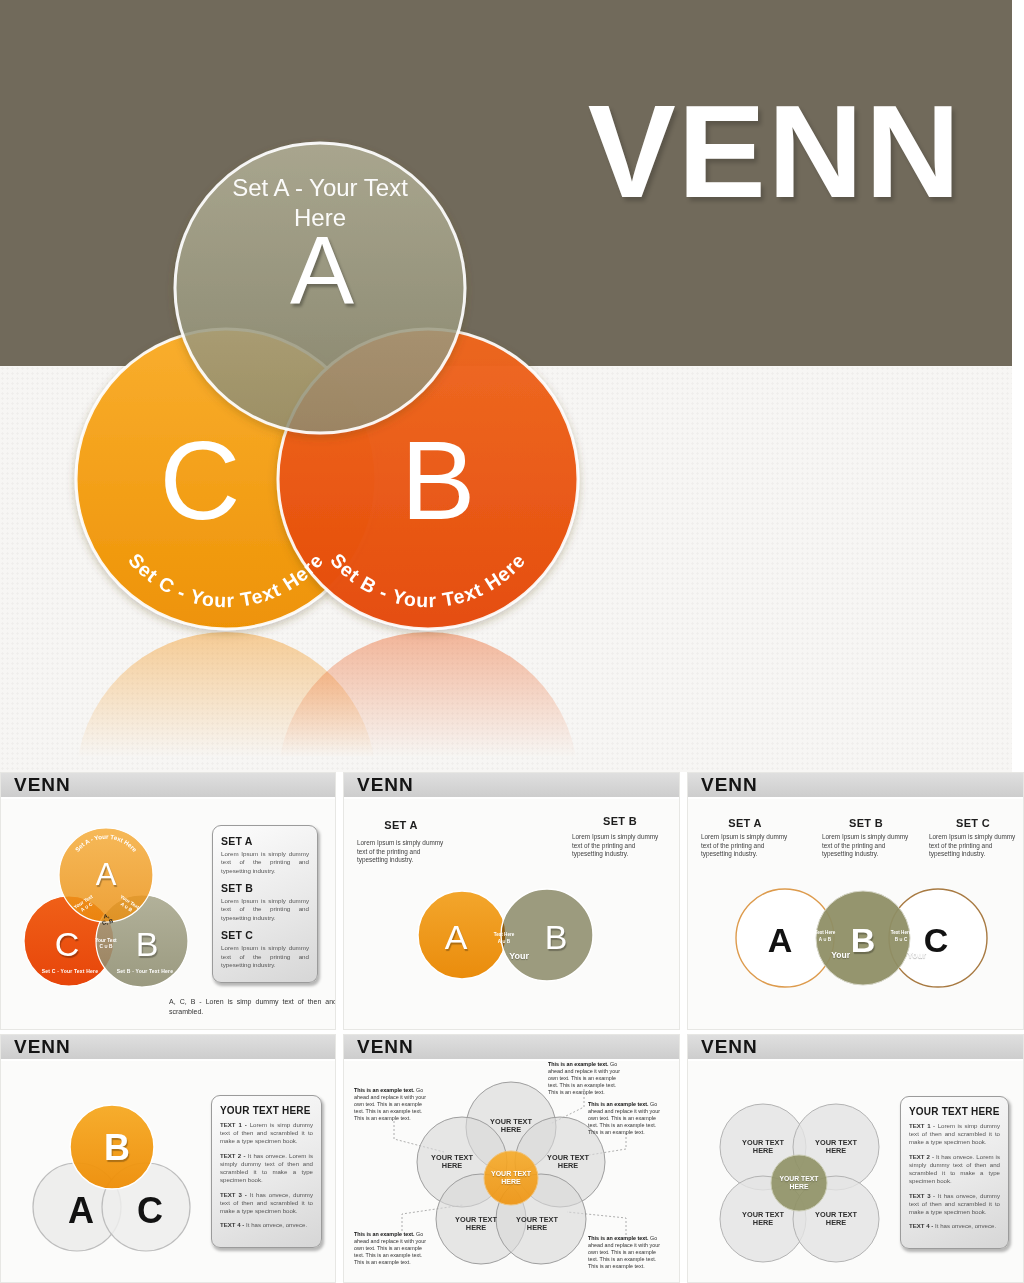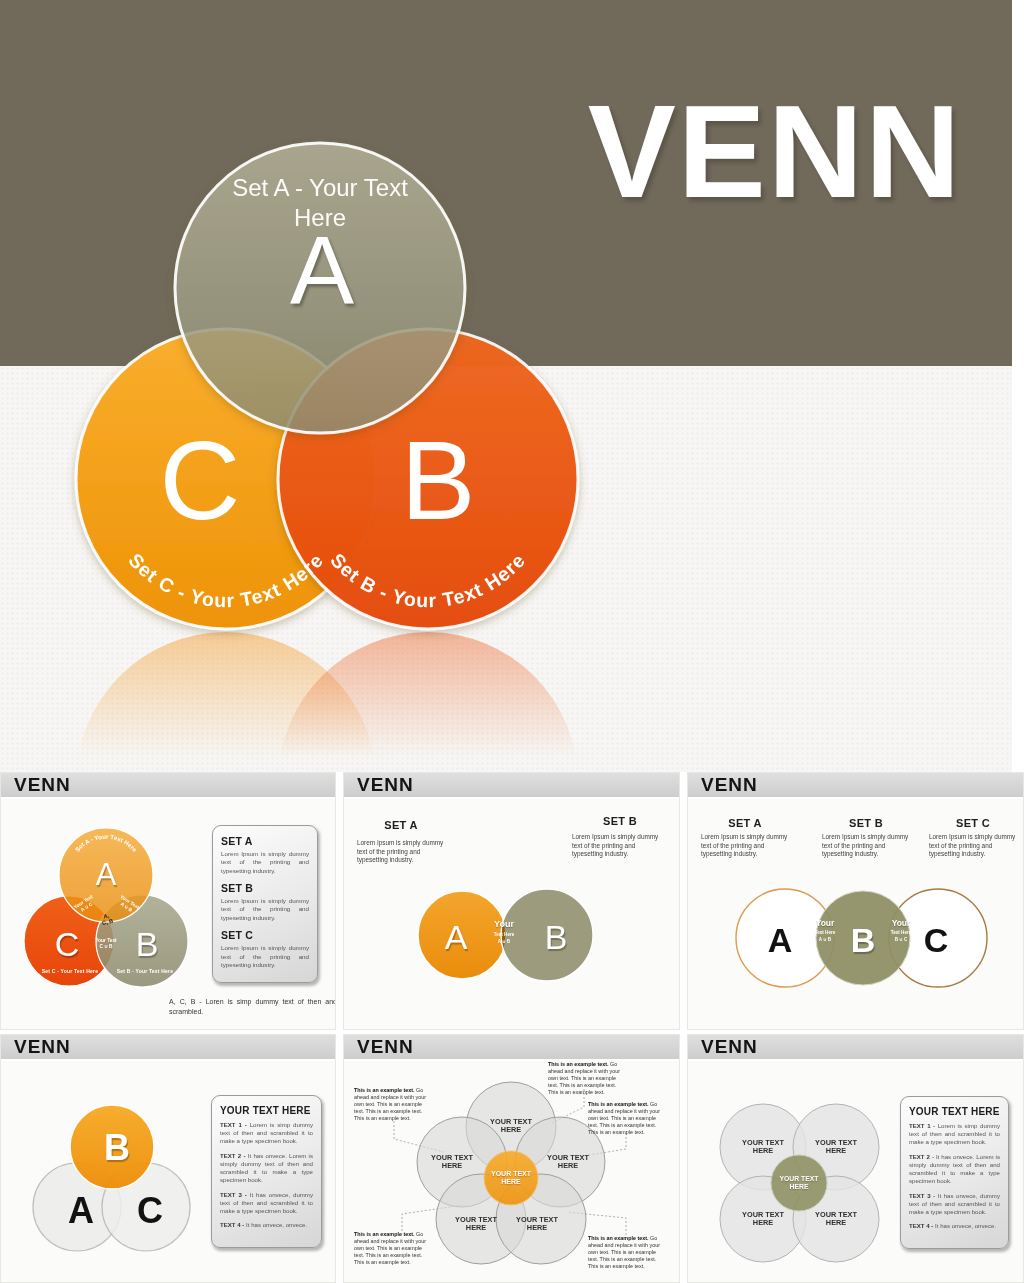--- a/index.html
+++ b/index.html
@@ -28,21 +28,21 @@
   .slide svg.canvas{position:absolute;left:0;top:0;z-index:1;}
   .txt{position:absolute;z-index:3;}
 
   .set-head{font-weight:bold;color:#1d1d1d;font-size:11px;text-align:center;letter-spacing:.3px;}
   .set-body{color:#3f3f3f;font-size:6.4px;line-height:1.35;text-align:left;}
   .big-letter{font-size:34px;color:#ffffff;text-align:center;text-shadow:1px 1.5px 1px rgba(0,0,0,.28);}
   .big-letter.dark{color:#121212;font-weight:bold;text-shadow:none;}
   .big-letter.boldw{font-weight:bold;}
   .mini{font-size:4.8px;font-weight:bold;color:#fff;text-align:center;line-height:1.15;}
   .mini.dark{color:#1c1c1c;font-size:5.6px;}
-  .inter-your{font-size:9px;font-weight:bold;color:#fff;text-align:center;text-shadow:0 1px 1px rgba(0,0,0,.3);}
+  .inter-your{font-size:9px;font-weight:bold;color:#fff;text-align:right;text-shadow:0 1px 1px rgba(0,0,0,.3);margin-top:32px;}
   .inter-small{font-size:4.6px;font-weight:bold;color:#fff;text-align:center;}
   .bottom-strip{font-size:5px;font-weight:bold;color:#fff;text-align:center;letter-spacing:.2px;}
 
   .panel{position:absolute;z-index:3;background:linear-gradient(155deg,#fdfdfd 0%,#e9e9e9 55%,#d6d6d6 100%);
      border:1px solid #9b9b9b;border-radius:9px;box-shadow:1.5px 2.5px 3px rgba(0,0,0,.28);
      box-sizing:border-box;padding:9px 8px;}
   .panel .p-head{font-weight:bold;color:#1b1b1b;font-size:10.5px;letter-spacing:.2px;margin-bottom:3px;}
   .panel .p-body{color:#555;font-size:6.2px;line-height:1.35;text-align:justify;margin-bottom:7px;}
   .panel .p-item{color:#555;font-size:6.1px;line-height:1.35;text-align:justify;margin-bottom:6px;}
   .panel .p-item b{color:#333;}

